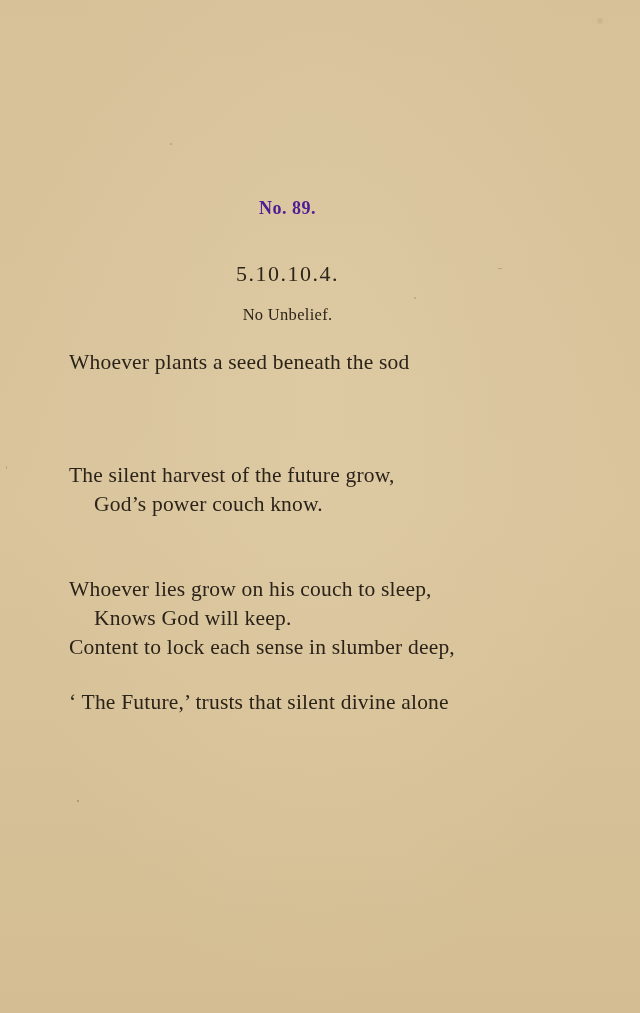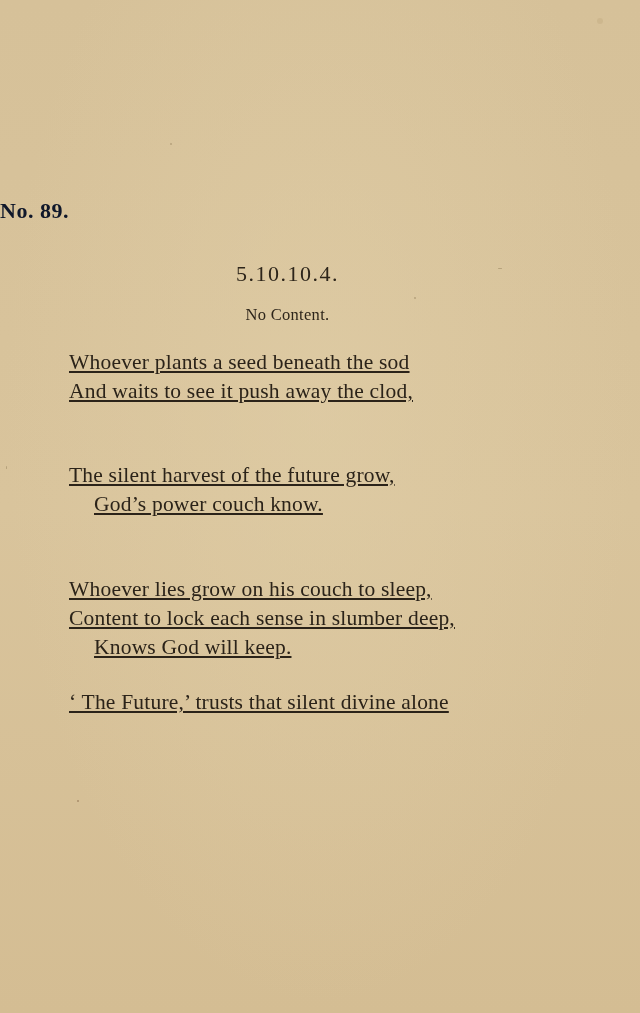--- a/index.html
+++ b/index.html
@@ -20,24 +20,25 @@
     }
     .page {
       position: absolute;
       left: 0; top: 0;
       width: 640px; height: 1013px;
     }
     .hymn-number {
       position: absolute;
       left: 0; width: 575px;
       top: 198px;
+      text-align: center;
       font-weight: bold;
-      font-size: 22px;
+      font-size: 18px;
       letter-spacing: 0.5px;
-      color: #0f172a;
+      color: #4c1d95;
     }
     .meter {
       position: absolute;
       left: 0; width: 575px;
       top: 261px;
       text-align: center;
       font-size: 22px;
       letter-spacing: 1.5px;
       color: #2d251a;
     }
@@ -51,56 +52,55 @@
       color: #2d251a;
     }
     .stanza {
       position: absolute;
       left: 69px;
       font-size: 21.5px;
       line-height: 29px;
       color: #2b2319;
       letter-spacing: 0.2px;
     }
-    .line { display: block; white-space: nowrap; text-decoration: underline; }
+    .line { display: block; white-space: nowrap; }
     .line.indent { padding-left: 25px; }
     .stanza-1 { top: 348px; }
     .stanza-2 { top: 461px; }
     .stanza-3 { top: 575px; }
     .stanza-4 { top: 688px; }
     .speck {
       position: absolute;
       width: 2px; height: 2px;
       background: #b6a27c;
       border-radius: 1px;
     }
   </style>
 </head>
 <body>
 
 <div class="page">
 
   <div class="hymn-number">No. 89.</div>
   <div class="meter">5.10.10.4.</div>
-  <div class="title">No Content.</div>
+  <div class="title">No Unbelief.</div>
 
   <div class="stanza stanza-1">
     <span class="line">Whoever plants a seed beneath the sod</span>
-    <span class="line">And waits to see it push away the clod,</span>
   </div>
 
   <div class="stanza stanza-2">
     <span class="line">The silent harvest of the future grow,</span>
     <span class="line indent">God’s power couch know.</span>
   </div>
 
   <div class="stanza stanza-3">
     <span class="line">Whoever lies grow on his couch to sleep,</span>
+    <span class="line indent">Knows God will keep.</span>
     <span class="line">Content to lock each sense in slumber deep,</span>
-    <span class="line indent">Knows God will keep.</span>
   </div>
 
   <div class="stanza stanza-4">
     <span class="line">‘ The Future,’ trusts that silent divine alone</span>
   </div>
 
   <span class="speck" style="left:597px; top:18px; width:6px; height:6px; border-radius:3px; background:#cdb78e;"></span>
   <span class="speck" style="left:170px; top:143px;"></span>
   <span class="speck" style="left:498px; top:268px; width:4px; height:1px;"></span>
   <span class="speck" style="left:414px; top:297px;"></span>

